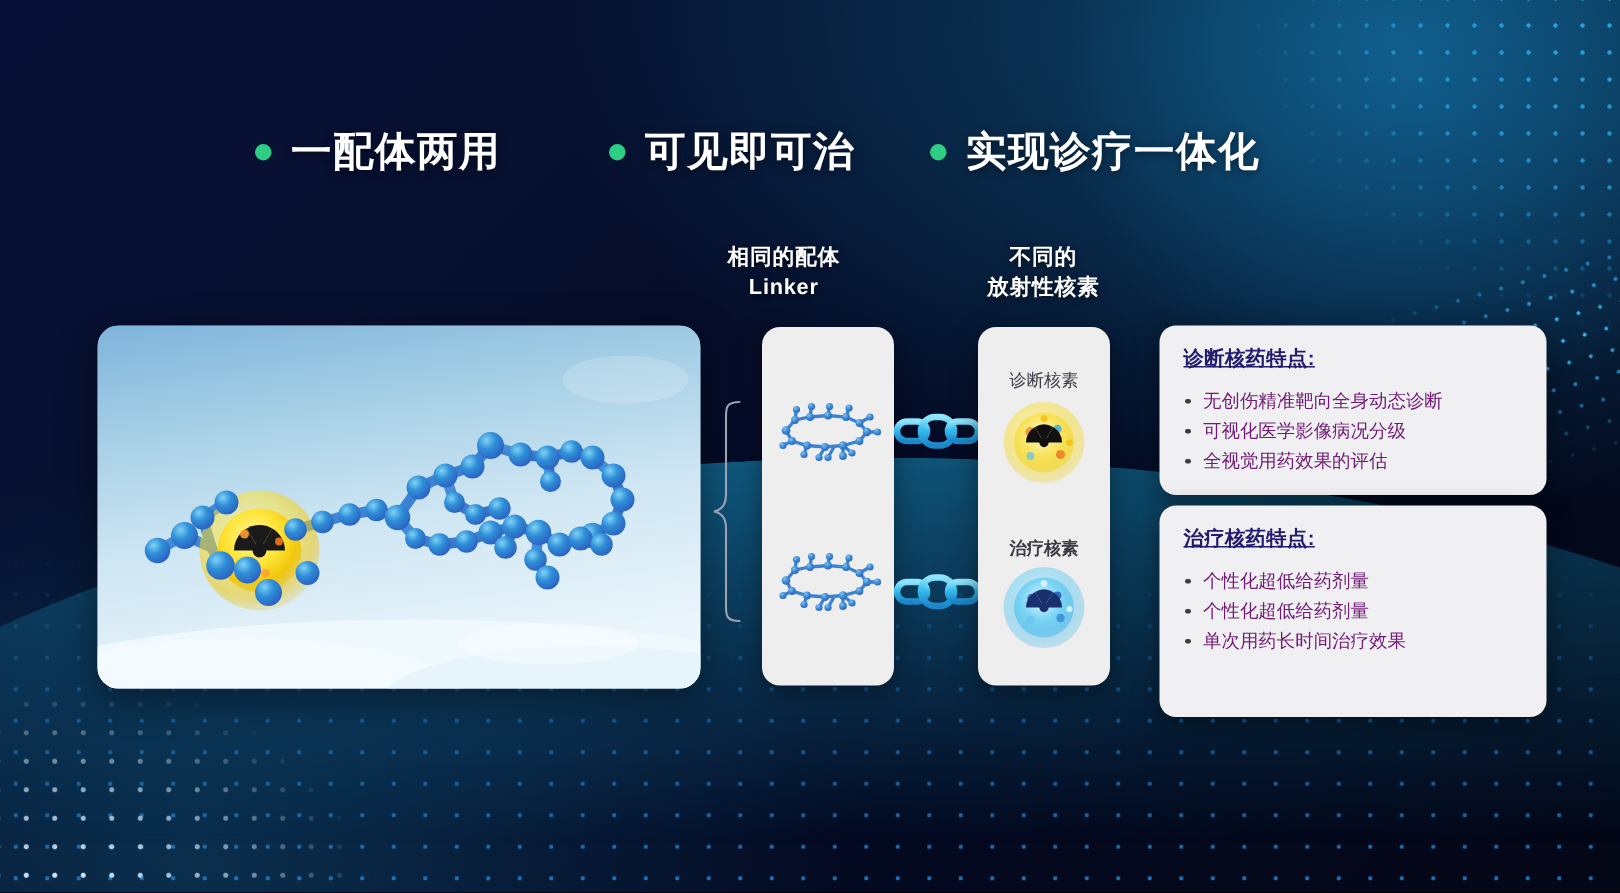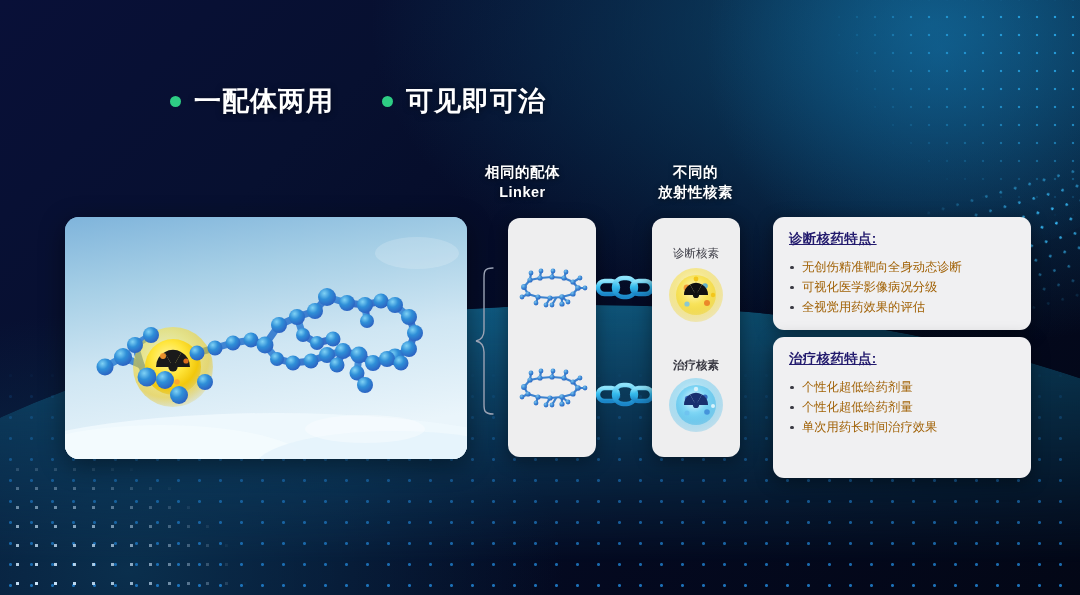--- a/index.html
+++ b/index.html
@@ -43,21 +43,21 @@
       opacity:.95;}
   #glow-tr{position:absolute;right:-120px;top:-160px;width:520px;height:420px;border-radius:50%;
       background:radial-gradient(circle,rgba(20,120,180,.45) 0%,rgba(20,120,180,0) 70%);}
 
   
   #headline{position:absolute;left:170px;top:83px;display:flex;align-items:center;gap:0;}
   .hl-item{display:flex;align-items:center;}
   .hl-dot{width:11px;height:11px;border-radius:50%;background:#2ecd84;flex:none;}
   .hl-text{color:#fff;font-size:27px;font-weight:bold;letter-spacing:1px;
            margin-left:13px;white-space:nowrap;text-shadow:0 1px 6px rgba(0,0,0,.5);}
-  #hl-1{margin-right:48px;justify-content:center;}
+  #hl-1{margin-right:72px;justify-content:center;}
   #hl-2{margin-right:50px;}
 
   
   #hero{position:absolute;left:65px;top:217px;width:402px;height:242px;border-radius:14px;
         overflow:hidden;
         background:linear-gradient(178deg,#86b9dd 0%,#a9d1e8 22%,#cfe6f3 52%,#e9f4fa 74%,#dceef8 100%);
         box-shadow:0 6px 26px rgba(0,0,0,.45);}
   #hero svg{display:block;}
 
   
@@ -92,21 +92,21 @@
   #chain-top{left:596px;top:275px;}
   #chain-bot{left:596px;top:382px;}
 
   
   .infocard{position:absolute;left:773px;width:258px;background:#f0f0f2;border-radius:11px;
             box-shadow:0 4px 18px rgba(0,0,0,.4);padding:13px 16px 14px 16px;box-sizing:border-box;}
   #card-dx{top:217px;height:113px;}
   #card-tx{top:337px;height:141px;}
   .card-title{color:#231b6e;font-size:13.5px;font-weight:bold;margin:0 0 9px 0;letter-spacing:.3px;text-decoration:underline;}
   .card-list{list-style:none;margin:0;padding:0;}
-  .card-list li{position:relative;padding-left:13px;color:#a16207;font-size:12.3px;line-height:20px;
+  .card-list li{position:relative;padding-left:13px;color:#701a75;font-size:12.3px;line-height:20px;
                 white-space:nowrap;}
   .card-list li::before{content:"";position:absolute;left:1px;top:8.5px;width:3.5px;height:3.5px;
                         border-radius:50%;background:#3a3a44;}
 </style>
 </head>
 <body>
 
 <div id="stage">
 
   <div id="glow-tr"></div>
@@ -117,20 +117,24 @@
   <div class="dots" id="dots-bl"></div>
 
   <div id="headline">
     <div class="hl-item" id="hl-1">
       <span class="hl-dot"></span>
       <span class="hl-text">一配体两用</span>
     </div>
     <div class="hl-item" id="hl-2">
       <span class="hl-dot"></span>
       <span class="hl-text">可见即可治</span>
+    </div>
+    <div class="hl-item" id="hl-3">
+      <span class="hl-dot"></span>
+      <span class="hl-text">实现诊疗一体化</span>
     </div>
   </div>
 
   <div id="hero">
     <svg width="402" height="242" viewBox="0 0 402 242">
       <defs>
         <linearGradient id="skyg" x1="0" y1="0" x2="0.25" y2="1">
           <stop offset="0%" stop-color="#7fb4db"></stop>
           <stop offset="30%" stop-color="#a6cfe6"></stop>
           <stop offset="62%" stop-color="#cfe6f3"></stop>

